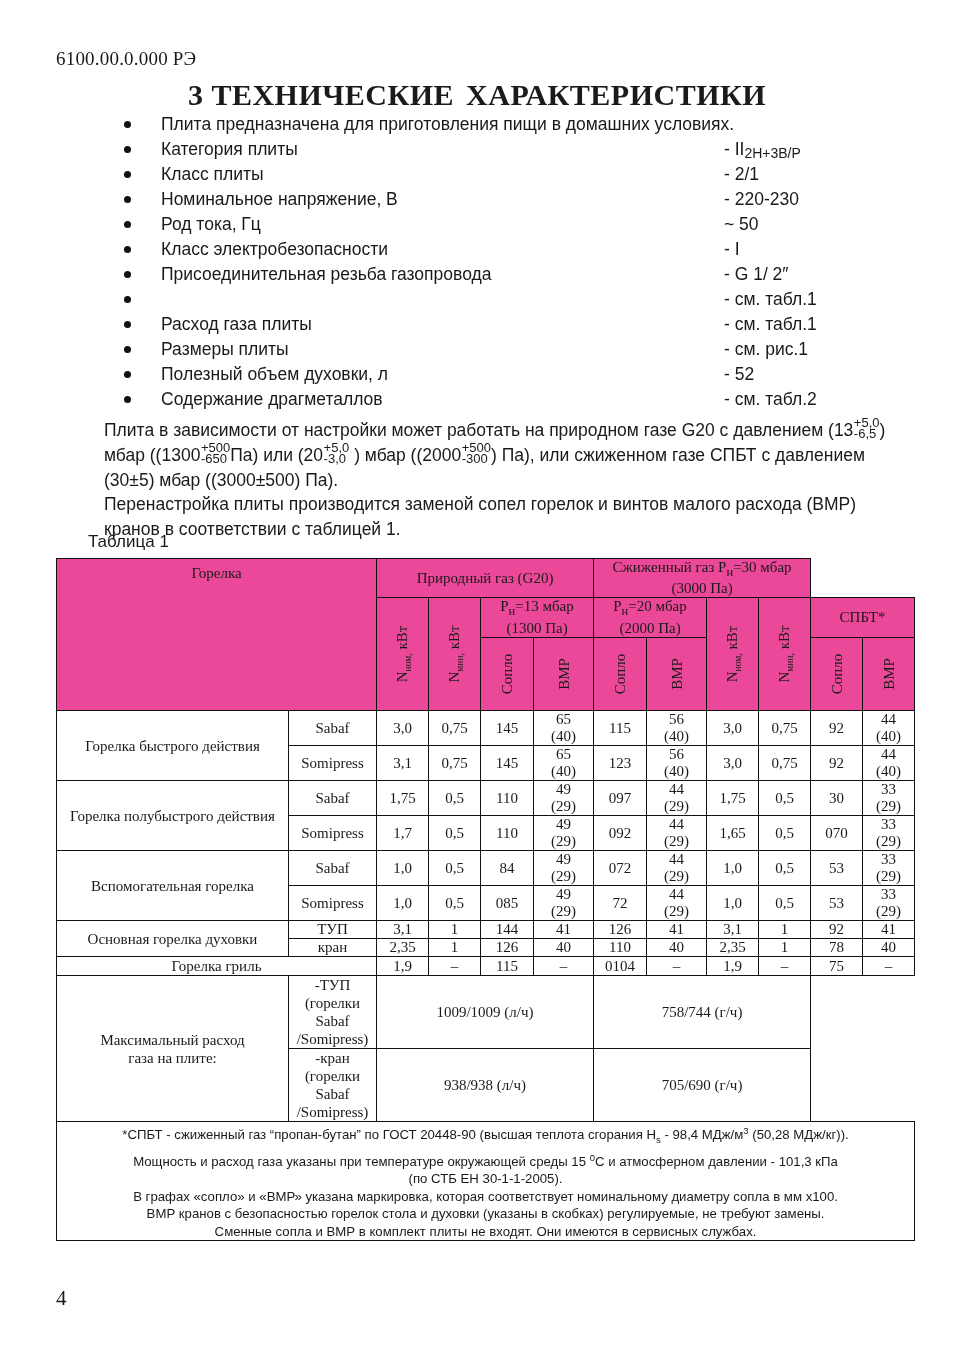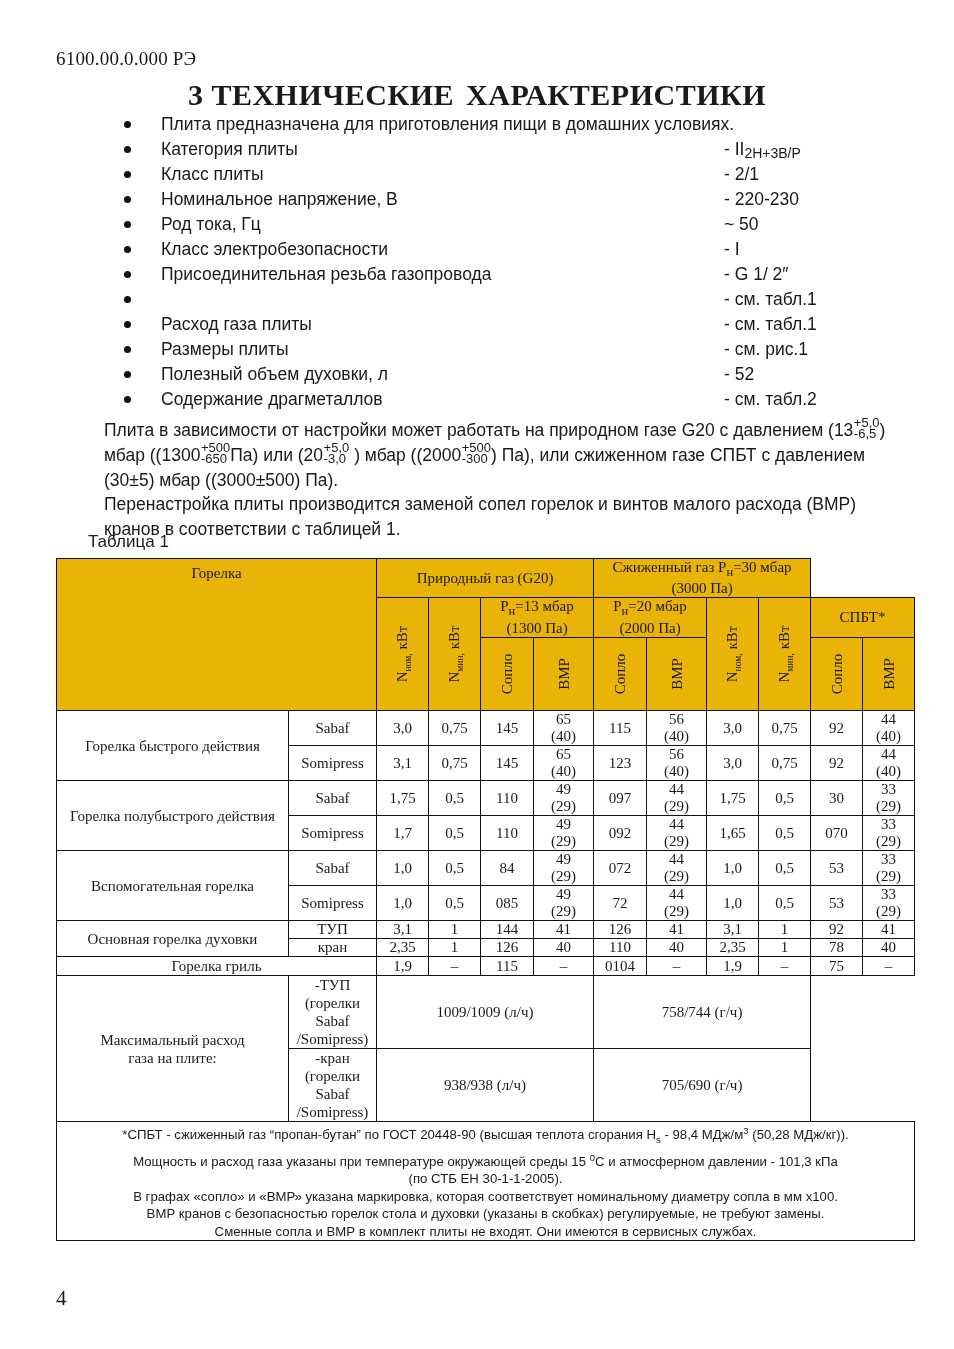--- a/index.html
+++ b/index.html
@@ -135,21 +135,21 @@
     font-size: 15px;
     table-layout: fixed;
   }
   table.spec td, table.spec th {
     border: 1px solid #111;
     padding: 0;
     text-align: center;
     vertical-align: middle;
     font-weight: normal;
   }
-  .hdr { background: #eab308; }
+  .hdr { background: #ec4899; }
   .lft { text-align: left; padding-left: 7px; }
   .thick-l { border-left: 2px solid #111; margin-top: 24px; }
 
   .vtxt {
     height: 72px;
     position: relative;
   }
   .vtxt span.rot {
     display: block;
     position: absolute;

